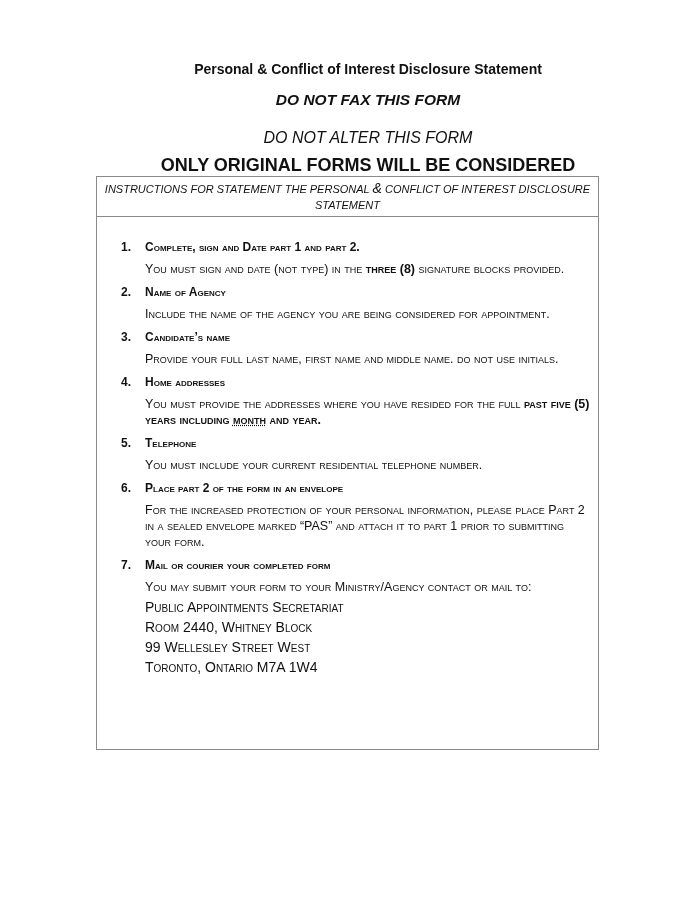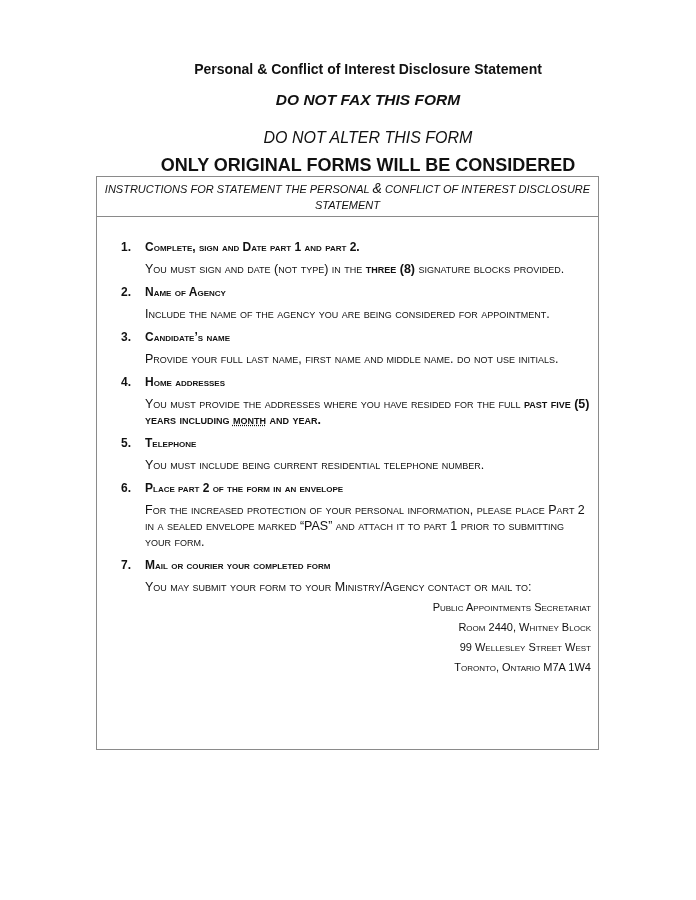--- a/index.html
+++ b/index.html
@@ -13,21 +13,21 @@
   .box { position: absolute; left: 96px; top: 176px; width: 503px; height: 574px; border: 1px solid #8a8a8a; box-sizing: border-box; }
   .box-head { height: 40px; border-bottom: 1px solid #8a8a8a; text-align: center; font-style: italic; font-size: 11px; line-height: 16px; padding-top: 3px; box-sizing: border-box; }
   .amp { font-size: 14px; }
 
   .list { position: absolute; left: 24px; top: 62px; width: 470px; }
   .item { margin-bottom: 0; }
   .head { display: flex; font-weight: bold; font-size: 12px; line-height: 16px; }
   .num { width: 24px; }
   .sc { font-variant: small-caps; }
   .body { margin-left: 24px; font-variant: small-caps; font-size: 12.5px; line-height: 16px; margin-top: 6px; margin-bottom: 7px; }
-  .address { text-align: right; font-variant: small-caps; font-size: 11px; line-height: 20px; margin-left: 24px; margin-top: 1px; }
+  .address { text-align: left; font-variant: small-caps; font-size: 14px; line-height: 20px; margin-left: 24px; margin-top: 1px; }
   .u { text-decoration: underline; text-decoration-style: dotted; }
 </style>
 </head>
 <body>
 
 <div class="title-block">
   <div class="t1">Personal &amp; Conflict of Interest Disclosure Statement</div>
   <div class="t2">DO NOT FAX THIS FORM</div>
   <div class="t3">DO NOT ALTER THIS FORM</div>
   <div class="t4">ONLY ORIGINAL FORMS WILL BE CONSIDERED</div>
@@ -67,21 +67,21 @@
           <span class="num">4.</span>
           <span class="sc">Home addresses</span>
         </div>
       <div class="body"><span>You must provide the addresses where you have resided for the full </span><b>past five (5) years including </b><b class="u">month</b><b> and year.</b></div>
     </div>
     <div class="item">
       <div class="head">
           <span class="num">5.</span>
           <span class="sc">Telephone</span>
         </div>
-      <div class="body">You must include being current residential telephone number.</div>
+      <div class="body">You must include your current residential telephone number.</div>
     </div>
     <div class="item">
       <div class="head">
           <span class="num">6.</span>
           <span class="sc">Place part 2 of the form in an envelope</span>
         </div>
       <div class="body">For the increased protection of your personal information, please place Part 2 in a sealed envelope marked “PAS” and attach it to part 1 prior to submitting your form.</div>
     </div>
     <div class="item">
       <div class="head">

